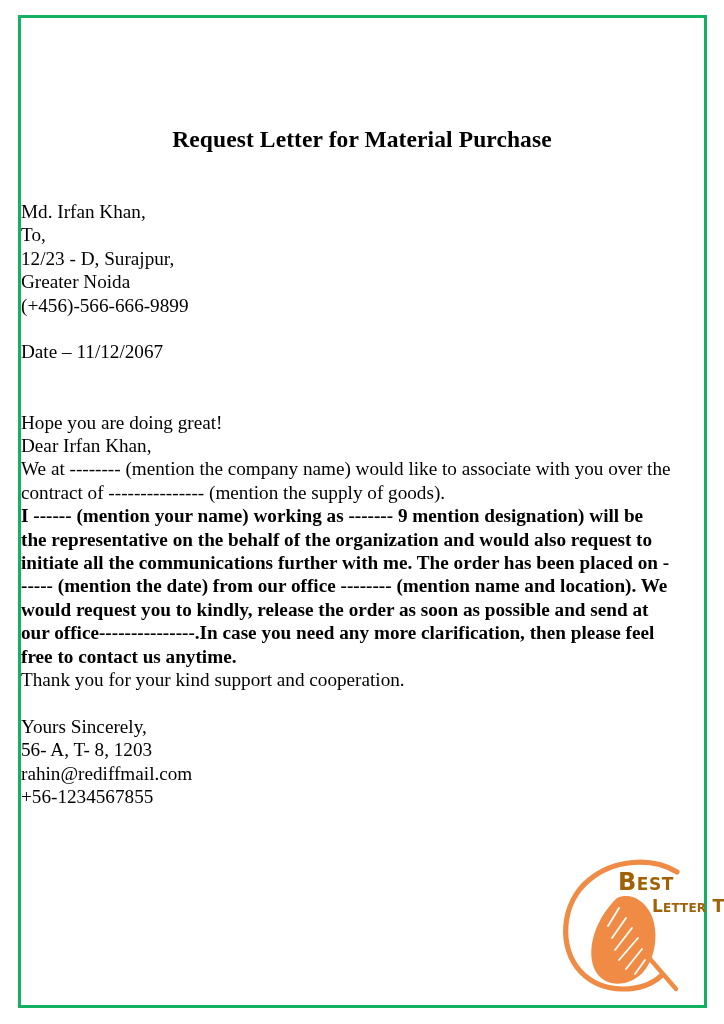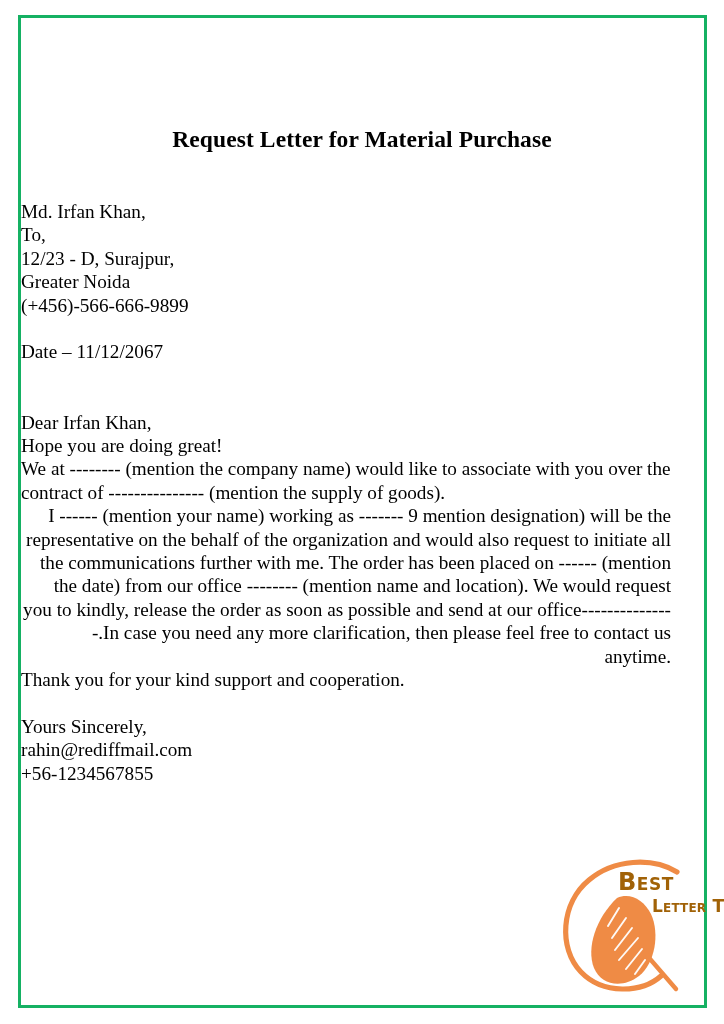--- a/index.html
+++ b/index.html
@@ -54,21 +54,22 @@
   .blk {
     margin: 0;
   }
   .spacer {
     height: 23.4px;
   }
   .line {
     white-space: pre-wrap;
   }
   #body-paragraph {
-    text-align: right;
+    text-align: left;
+    font-weight: bold;
   }
 
   
   #brand-logo {
     position: absolute;
     left: 556px;
     top: 856px;
     width: 140px;
     height: 146px;
   }
@@ -118,30 +119,31 @@
 
   <div class="spacer"></div>
 
   <div class="line">Date – 11/12/2067</div>
 
   <div class="spacer"></div>
 
 
   <div class="spacer"></div>
 
+  <div class="line">Hope you are doing great!</div>
   <div class="line">Dear Irfan Khan,</div>
-  <div class="line">Hope you are doing great!</div>
   <div class="line" id="intro-paragraph">We at -------- (mention the company name) would like to associate with you over the contract of --------------- (mention the supply of goods).</div>
   <div class="line" id="body-paragraph">I ------ (mention your name) working as ------- 9 mention designation) will be the representative on the behalf of the organization and would also request to initiate all the communications further with me. The order has been placed on ------ (mention the date) from our office -------- (mention name and location). We would request you to kindly, release the order as soon as possible and send at our office---------------.In case you need any more clarification, then please feel free to contact us anytime.</div>
   <div class="line">Thank you for your kind support and cooperation.</div>
 
   <div class="spacer"></div>
 
   <div class="blk">
     <div class="line">Yours Sincerely,</div>
+    <div class="line">56- A, T- 8, 1203</div>
     <div class="line">rahin@rediffmail.com</div>
     <div class="line">+56-1234567855</div>
   </div>
 
 </div>
 
 <div id="brand-logo">
   <svg viewBox="0 0 140 146" xmlns="http://www.w3.org/2000/svg">
     <path d="M121 16 C 96 1, 58 3, 33 24 C 5 47, 2 92, 25 116 C 47 139, 86 137, 105 120" fill="none" stroke="#ef8b45" stroke-width="5.2" stroke-linecap="round"></path>
     <path d="M61 42 C 40 62, 30 92, 38 112 C 45 129, 66 133, 83 120 C 99 107, 104 78, 95 58 C 88 44, 74 36, 61 42 Z" fill="#ef8b45"></path>

